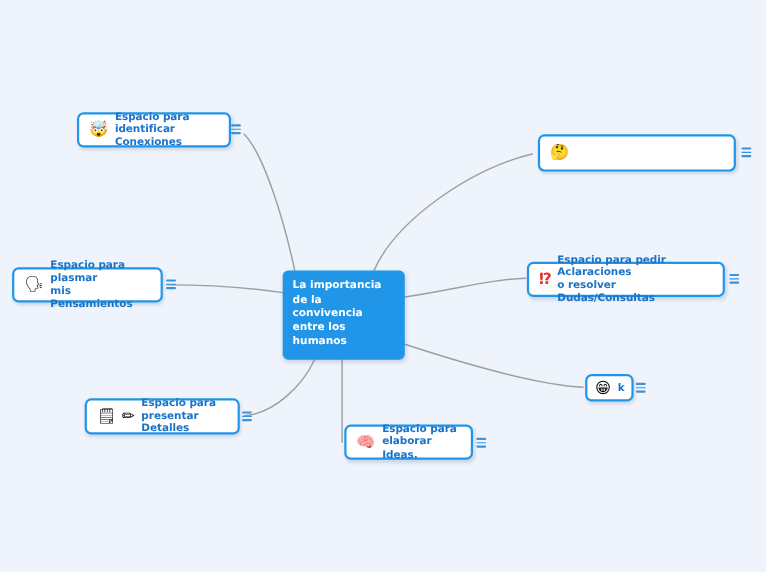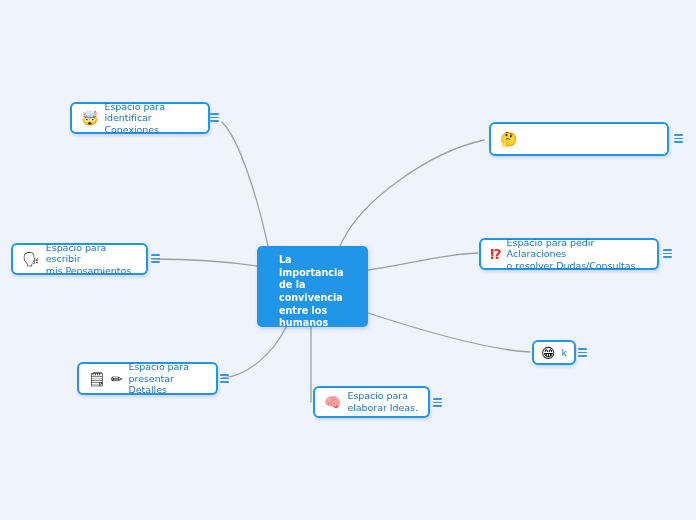--- a/index.html
+++ b/index.html
@@ -42,42 +42,42 @@
   .node .ico {
     flex: 0 0 auto;
     font-size: 14px;
     line-height: 1;
     margin-right: 6px;
     display: inline-block;
   }
   .node .ico.multi { margin-right: 5px; }
   .node .label {
     font-size: 9.5px;
-    font-weight: normal;
+    font-weight: bold;
     color: #1a73c8;
     line-height: 1.22;
     white-space: pre-line;
     letter-spacing: -0.05px;
   }
 
   
   #node-central {
     position: absolute;
     left: 257px;
     top: 246px;
     width: 111px;
     height: 81px;
     box-sizing: border-box;
     background: #2196e8;
     border: none;
     border-radius: 5px;
     box-shadow: 1px 2px 4px rgba(40,90,150,0.22);
     display: flex;
     align-items: flex-start;
-    padding: 8px 22px;
+    padding: 8px 9px;
   }
   #node-central .label-central {
     font-size: 9.6px;
     font-weight: bold;
     color: #ffffff;
     line-height: 1.32;
     white-space: pre-line;
   }
 
   
@@ -199,21 +199,21 @@
 presentar Detalles</span>
   </div>
   <div class="handle" style="left:220px; top:374px;">
     <span></span>
       <span></span>
       <span></span>
   </div>
 
   <div class="node" style="left:11px; top:243px; width:137px; height:32px;">
     <span class="ico ico-head">🗣</span>
-    <span class="label">Espacio para escribir
+    <span class="label">Espacio para plasmar
 mis Pensamientos</span>
   </div>
   <div class="handle" style="left:151px; top:254px;">
     <span></span>
       <span></span>
       <span></span>
   </div>
 
 </div>
 

